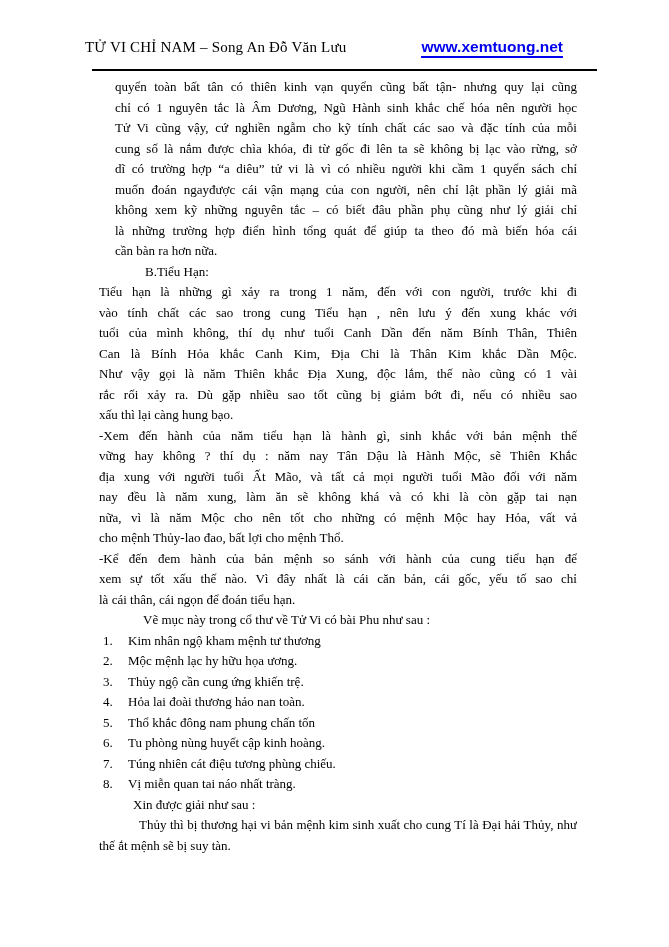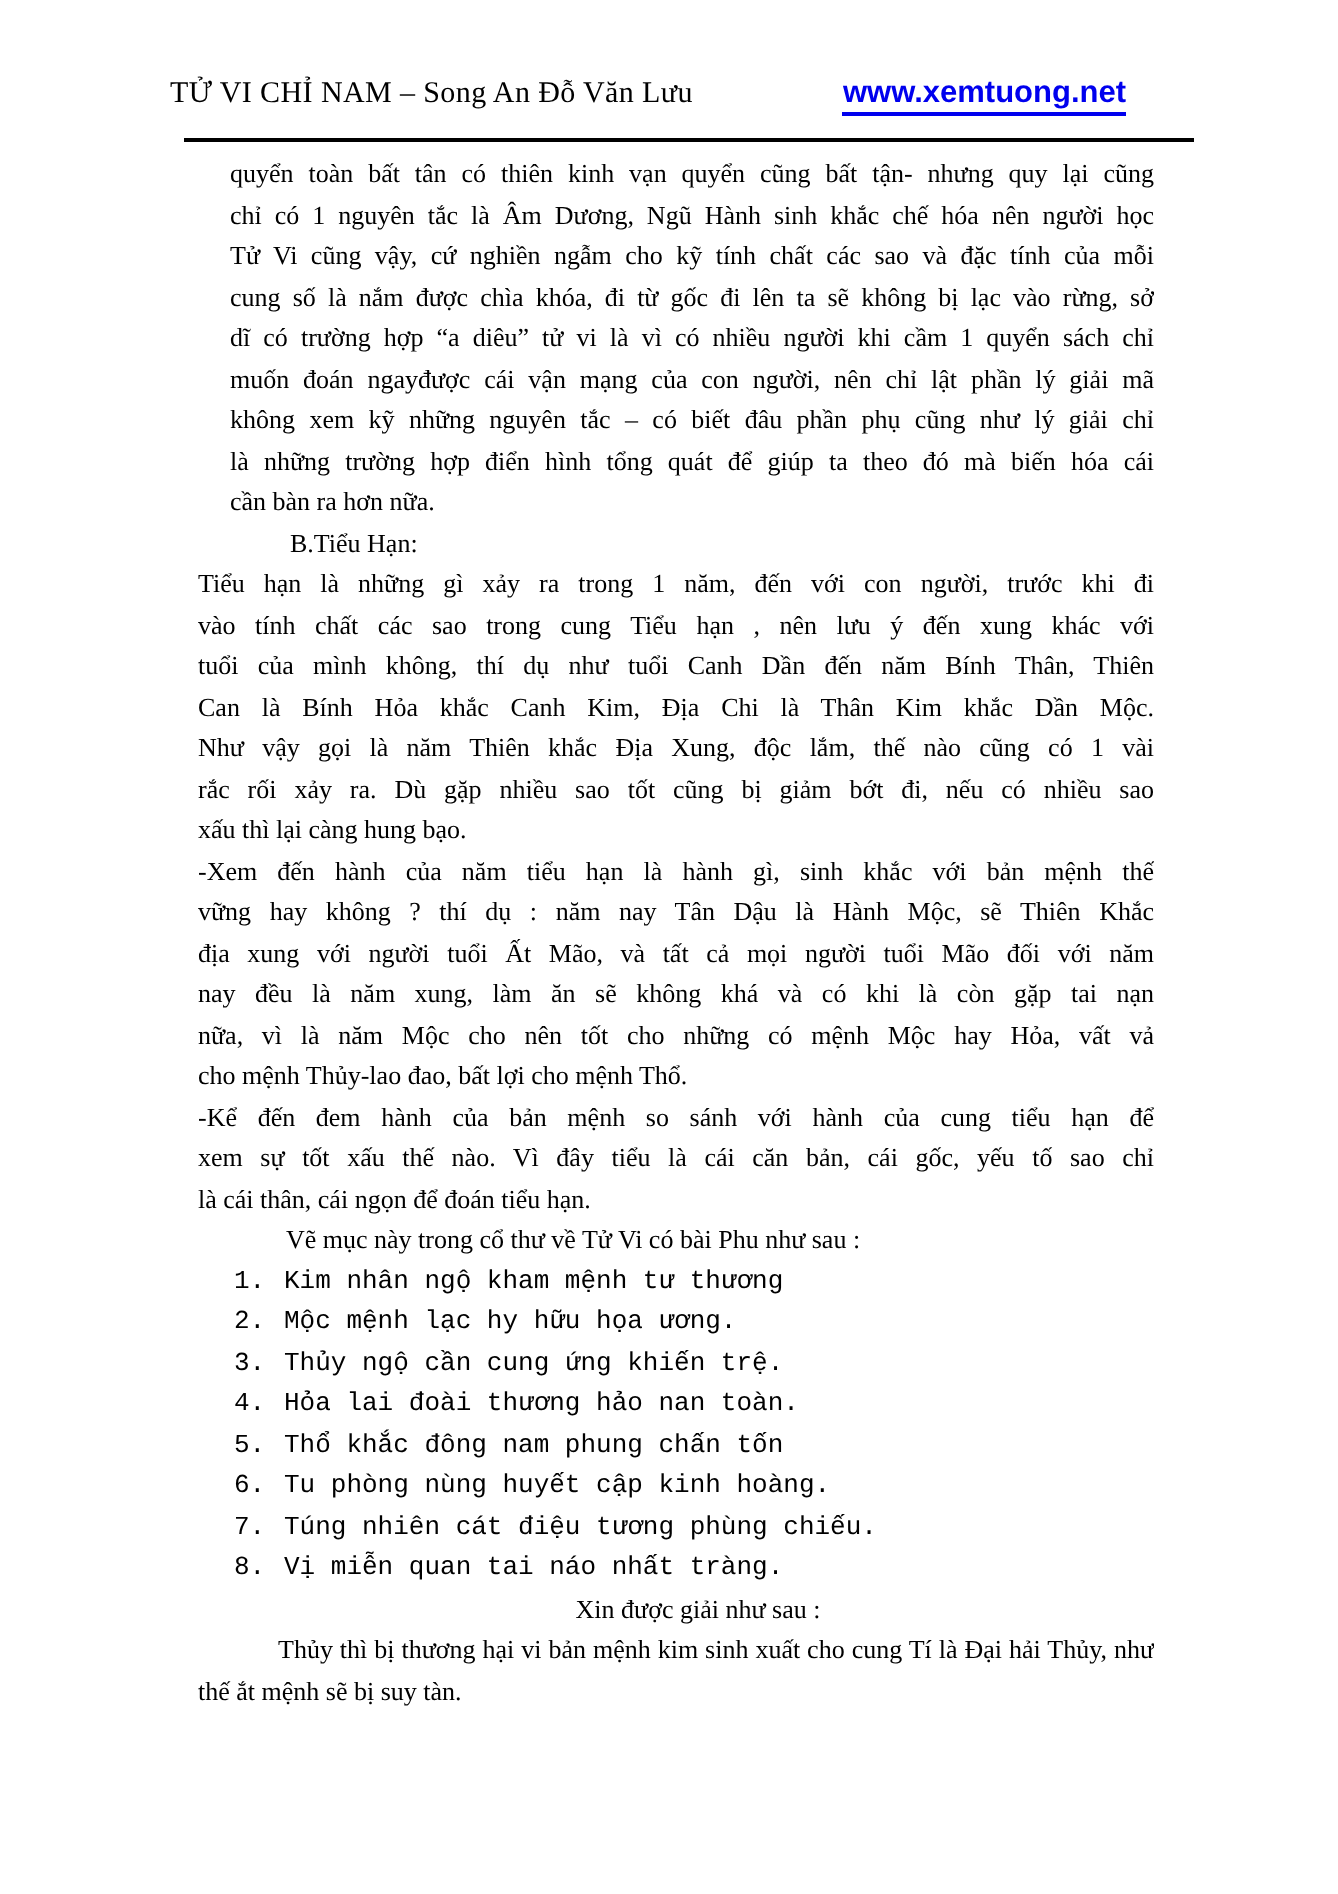--- a/index.html
+++ b/index.html
@@ -70,34 +70,33 @@
     margin-left: 46px;
     height: 20.5px;
     overflow: hidden;
   }
   .para.pb { }
   .intro-line {
     margin-left: 44px;
     height: 20.5px;
     overflow: hidden;
   }
-  .plist { margin-left: 18px; font-family: Liberation Mono, monospace; }
+  .plist { margin-left: 4px; }
   .list-row {
     height: 20.5px;
     overflow: hidden;
   }
   .list-num {
     display: inline-block;
     width: 25px;
   }
   .xin-line {
-    margin-left: 22px;
+    margin-left: 34px;
     height: 20.5px;
     overflow: hidden;
-    text-align: center;
   }
   .para.pfinal .tline:first-child { text-indent: 40px; }
 </style>
 </head>
 <body>
 
 <div class="page">
 
   <div class="header">
     <span class="doc-title">TỬ VI CHỈ NAM – Song An Đỗ Văn Lưu</span>
@@ -136,21 +135,21 @@
         <div class="tline">-Xem đến hành của năm tiểu hạn là hành gì, sinh khắc với bản mệnh thế</div>
         <div class="tline">vững hay không ? thí dụ : năm nay Tân Dậu là Hành Mộc, sẽ Thiên Khắc</div>
         <div class="tline">địa xung với người tuổi Ất Mão, và tất cả mọi người tuổi Mão đối với năm</div>
         <div class="tline">nay đều là năm xung, làm ăn sẽ không khá và có khi là còn gặp tai nạn</div>
         <div class="tline">nữa, vì là năm Mộc cho nên tốt cho những có mệnh Mộc hay Hỏa, vất vả</div>
         <div class="tline lastline">cho mệnh Thủy-lao đao, bất lợi cho mệnh Thổ.</div>
       </div>
 
     <div class="para pb">
         <div class="tline">-Kể đến đem hành của bản mệnh so sánh với hành của cung tiểu hạn để</div>
-        <div class="tline">xem sự tốt xấu thế nào. Vì đây tiểu là cái căn bản, cái gốc, yếu tố sao chỉ</div>
+        <div class="tline">xem sự tốt xấu thế nào. Vì đây nhất là cái căn bản, cái gốc, yếu tố sao chỉ</div>
         <div class="tline lastline">là cái thân, cái ngọn để đoán tiểu hạn.</div>
       </div>
 
     <div class="intro-line">Vẽ mục này trong cổ thư về Tử Vi có bài Phu như sau :</div>
 
     <div class="plist">
         <div class="list-row"><span class="list-num">1.</span><span class="list-text">Kim nhân ngộ kham mệnh tư thương</span></div>
         <div class="list-row"><span class="list-num">2.</span><span class="list-text">Mộc mệnh lạc hy hữu họa ương.</span></div>
         <div class="list-row"><span class="list-num">3.</span><span class="list-text">Thủy ngộ cần cung ứng khiến trệ.</span></div>
         <div class="list-row"><span class="list-num">4.</span><span class="list-text">Hỏa lai đoài thương hảo nan toàn.</span></div>

